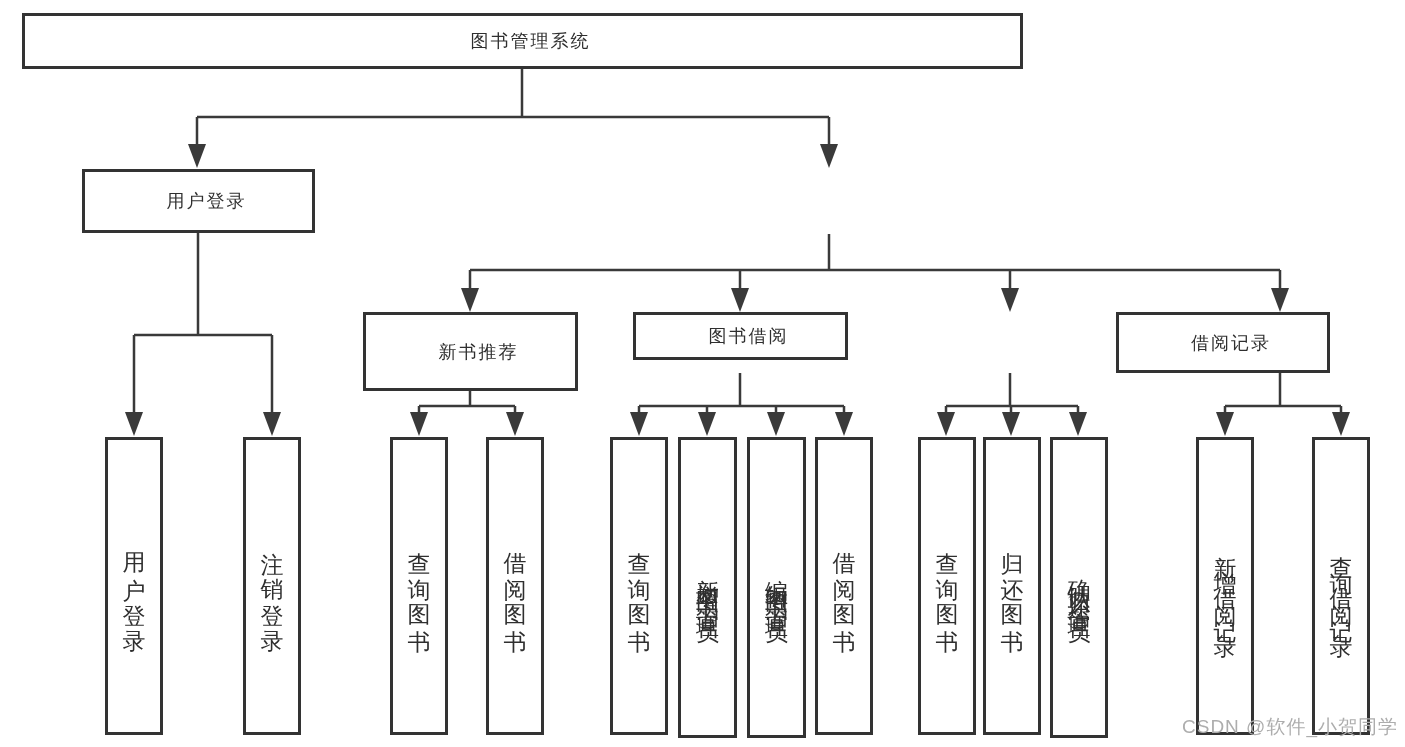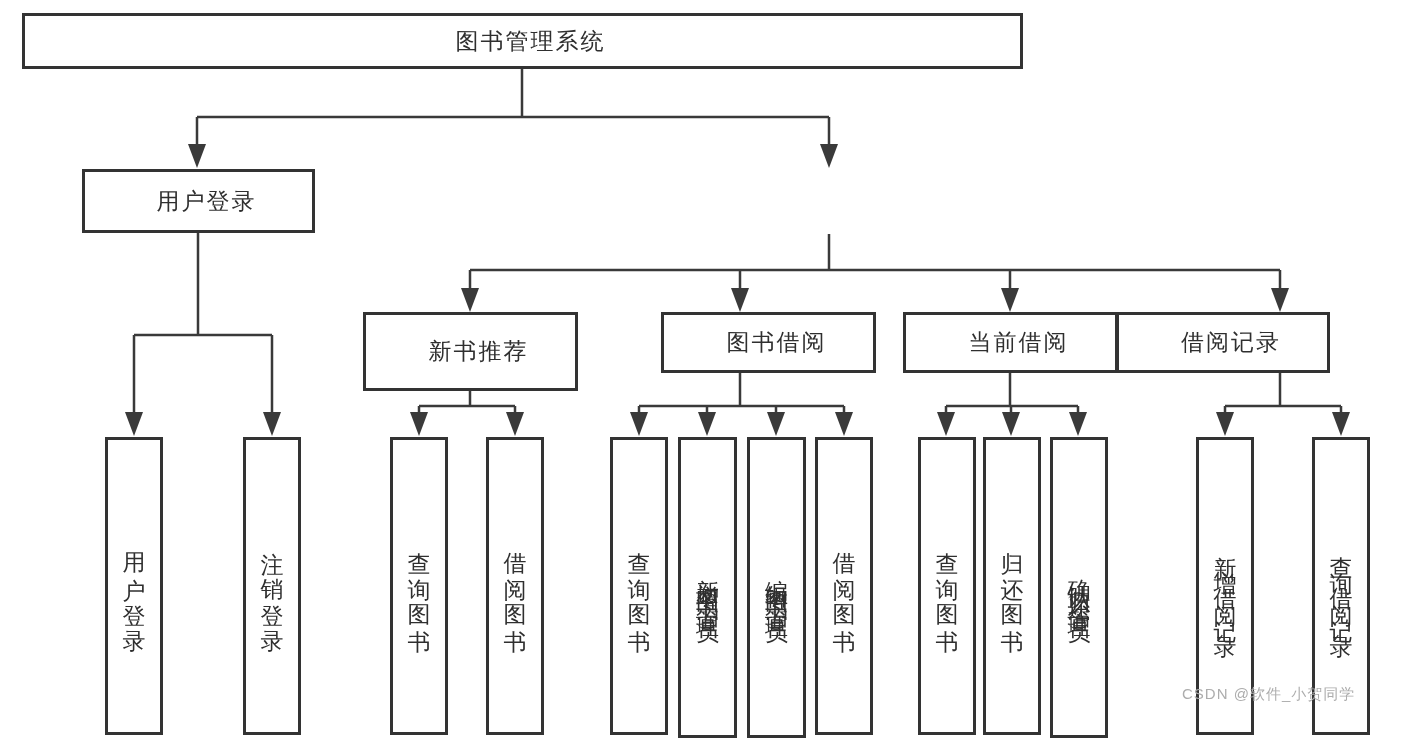--- a/index.html
+++ b/index.html
@@ -4,34 +4,34 @@
 <style>
   html,body{margin:0;padding:0;background:#fff;}
   #stage{
     position:relative;width:1405px;height:747px;background:#ffffff;
     font-family:"Liberation Sans","DejaVu Sans",sans-serif;overflow:hidden;
   }
   #wires{position:absolute;left:0;top:0;z-index:0;}
   .box{
     position:absolute;box-sizing:border-box;border:3px solid #333333;background:#ffffff;
     display:flex;align-items:center;justify-content:center;
-    color:#2f2f2f;font-size:23px;z-index:1;letter-spacing:2px;padding-left:16px;
+    color:#2f2f2f;font-size:18px;z-index:1;letter-spacing:2px;padding-left:16px;
   }
   .vbox{
     position:absolute;box-sizing:border-box;border:3px solid #333333;background:#ffffff;
     display:flex;align-items:center;justify-content:center;
     color:#2f2f2f;font-size:23px;z-index:1;
   }
   .vbox span{
     writing-mode:vertical-rl;text-orientation:mixed;line-height:1;
     white-space:nowrap;
   }
   #watermark{
-    position:absolute;left:1182px;top:685px;z-index:3;
-    color:#adadad;font-size:15px;letter-spacing:1px;white-space:nowrap;
+    position:absolute;left:1182px;top:714px;z-index:3;
+    color:#adadad;font-size:19px;letter-spacing:1px;white-space:nowrap;
   }
 </style>
 </head>
 <body>
 
 <div id="stage">
 
   <svg id="wires" width="1405" height="747" viewBox="0 0 1405 747">
     <path fill="none" stroke="#3a3a3a" stroke-width="2.5" d="M522 68 V117 M197 117 H829 M197 117 V146 M829 117 V146
          M198 232 V335 M134 335 H272 M134 335 V414 M272 335 V414
@@ -67,25 +67,22 @@
     <span>图书管理系统</span>
   </div>
 
   <div class="box" style="left:82px;top:169px;width:233px;height:64px;">
     <span>用户登录</span>
   </div>
 
   <div class="box" style="left:363px;top:312px;width:215px;height:79px;">
     <span>新书推荐</span>
   </div>
-  <div class="box" style="left:633px;top:312px;width:215px;height:61px;margin-left:28px;">
+  <div class="box" style="left:633px;top:312px;width:215px;height:48px;">
     <span>图书借阅</span>
-  </div>
-  <div class="box" style="left:903px;top:312px;width:215px;height:61px;">
-    <span>当前借阅</span>
   </div>
   <div class="box" style="left:1116px;top:312px;width:214px;height:61px;">
     <span>借阅记录</span>
   </div>
 
   <div class="vbox" style="left:105px;top:437px;width:58px;height:298px;">
     <span style="letter-spacing: 26px;">用户登录</span>
   </div>
   <div class="vbox" style="left:243px;top:437px;width:58px;height:298px;">
     <span style="letter-spacing: 26px;">注销登录</span>

